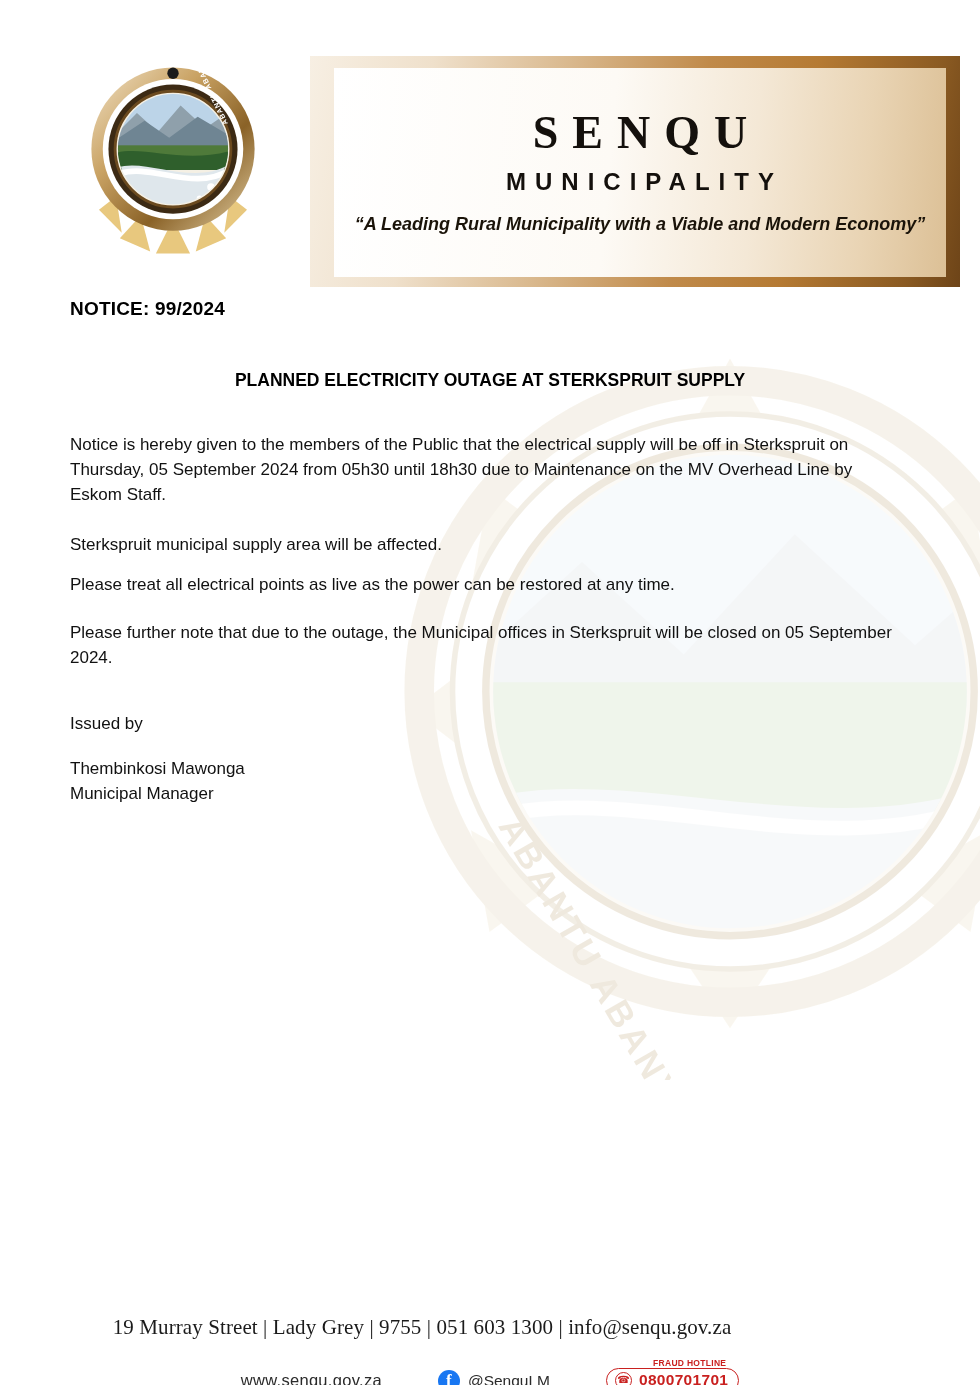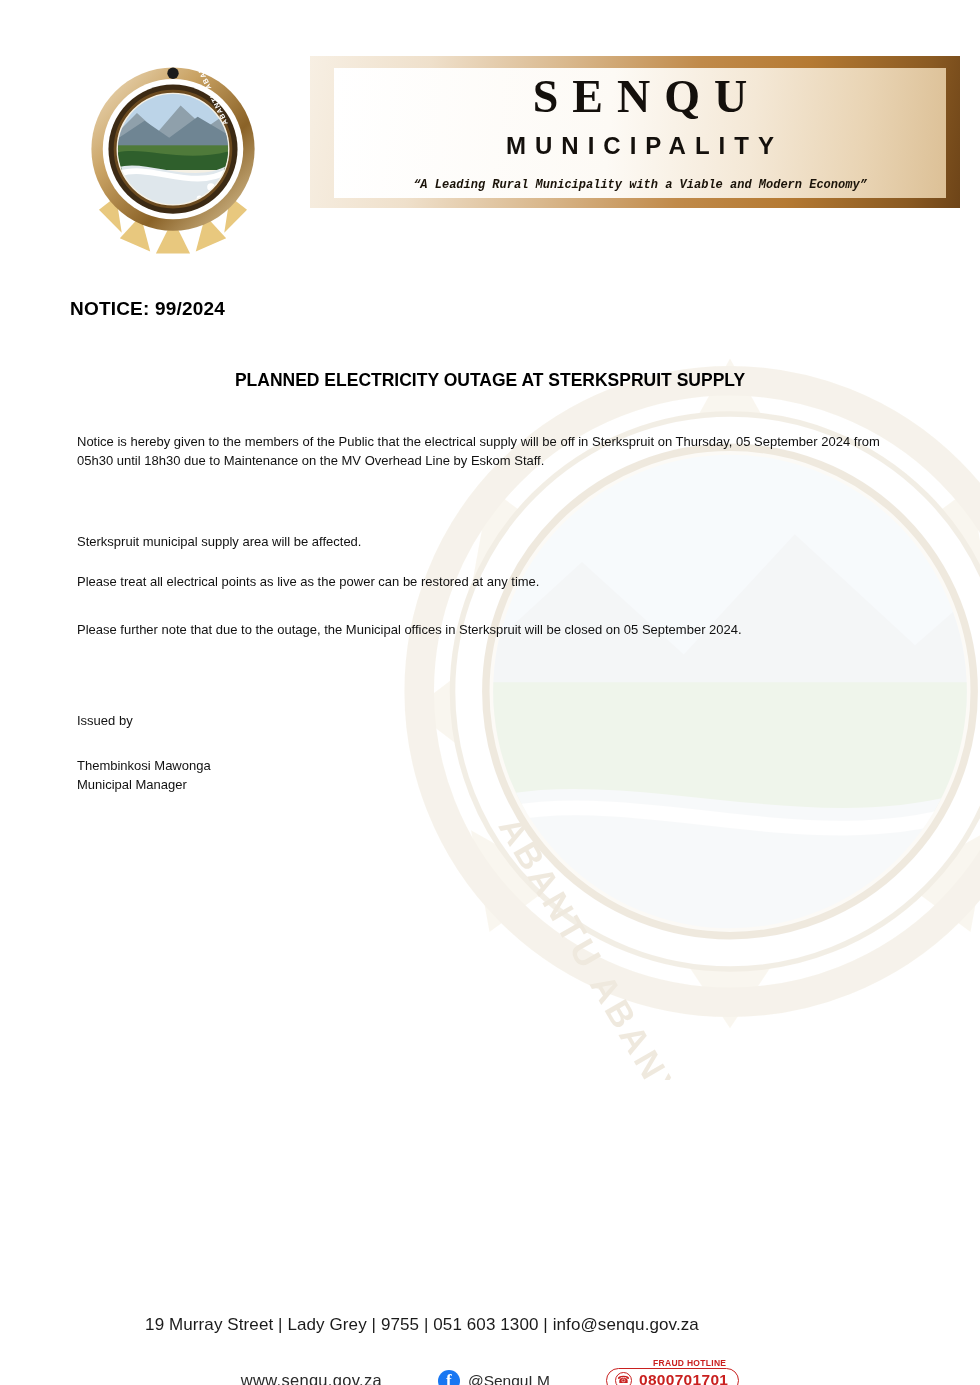--- a/index.html
+++ b/index.html
@@ -31,21 +31,21 @@
   
   .header {
     position: absolute;
     left: 0; top: 40px;
     width: 980px;
     height: 215px;
   }
   .header-band {
     position: absolute;
     left: 310px; top: 16px;
-    width: 650px; height: 152px;
+    width: 650px; height: 231px;
     background: linear-gradient(100deg,
        #f7efe3 0%,
        #efe0cb 18%,
        #d9b88d 38%,
        #c08a4a 58%,
        #b57a33 74%,
        #8a5a22 92%,
        #6d4418 100%);
   }
   .band-inner {
@@ -76,24 +76,24 @@
     font-family: "Liberation Sans", sans-serif;
     font-size: 24px;
     font-weight: 700;
     letter-spacing: 9px;
     color: #14100c;
     margin-top: 14px;
     margin-left: 9px;
     line-height: 1;
   }
   .brand-tag {
-    font-family: Liberation Mono, monospace;
+    font-family: Liberation Sans, sans-serif;
     font-style: italic;
     font-weight: 700;
-    font-size: 12px;
+    font-size: 18px;
     color: #1a1309;
     margin-top: 20px;
   }
 
   
   .crest {
     position: absolute;
     left: 78px; top: 18px;
     width: 190px; height: 205px;
   }
@@ -111,23 +111,23 @@
     position: absolute;
     left: 70px; top: 368px;
     width: 840px;
     text-align: center;
     font-size: 17.5px;
     font-weight: 700;
     line-height: 1.45;
   }
   .para {
     position: absolute;
-    left: 77px;
+    left: 70px;
     width: 838px;
-    font-size: 13px;
+    font-size: 17px;
     line-height: 1.48;
     color: #111111;
   }
   .p1 { top: 432px; }
   .p2 { top: 532px; }
   .p3 { top: 572px; }
   .p4 { top: 620px; }
   .p5 { top: 711px; }
   .p6 { top: 757px; line-height: 1.46; }
 
@@ -136,22 +136,22 @@
     position: absolute;
     left: 0; bottom: 0;
     width: 980px;
     height: 160px;
     background: #ffffff;
   }
   .footer-line {
     position: absolute;
     top: 90px; left: 0; width: 844px;
     text-align: center;
-    font-family: Liberation Sans, sans-serif;
-    font-size: 17px;
+    font-family: Liberation Serif, serif;
+    font-size: 21px;
     color: #1b1b1b;
     letter-spacing: 0.1px;
   }
   .footer-row {
     position: absolute;
     top: 143px; left: 0; width: 980px;
     display: flex;
     align-items: center;
     justify-content: center;
     gap: 56px;

